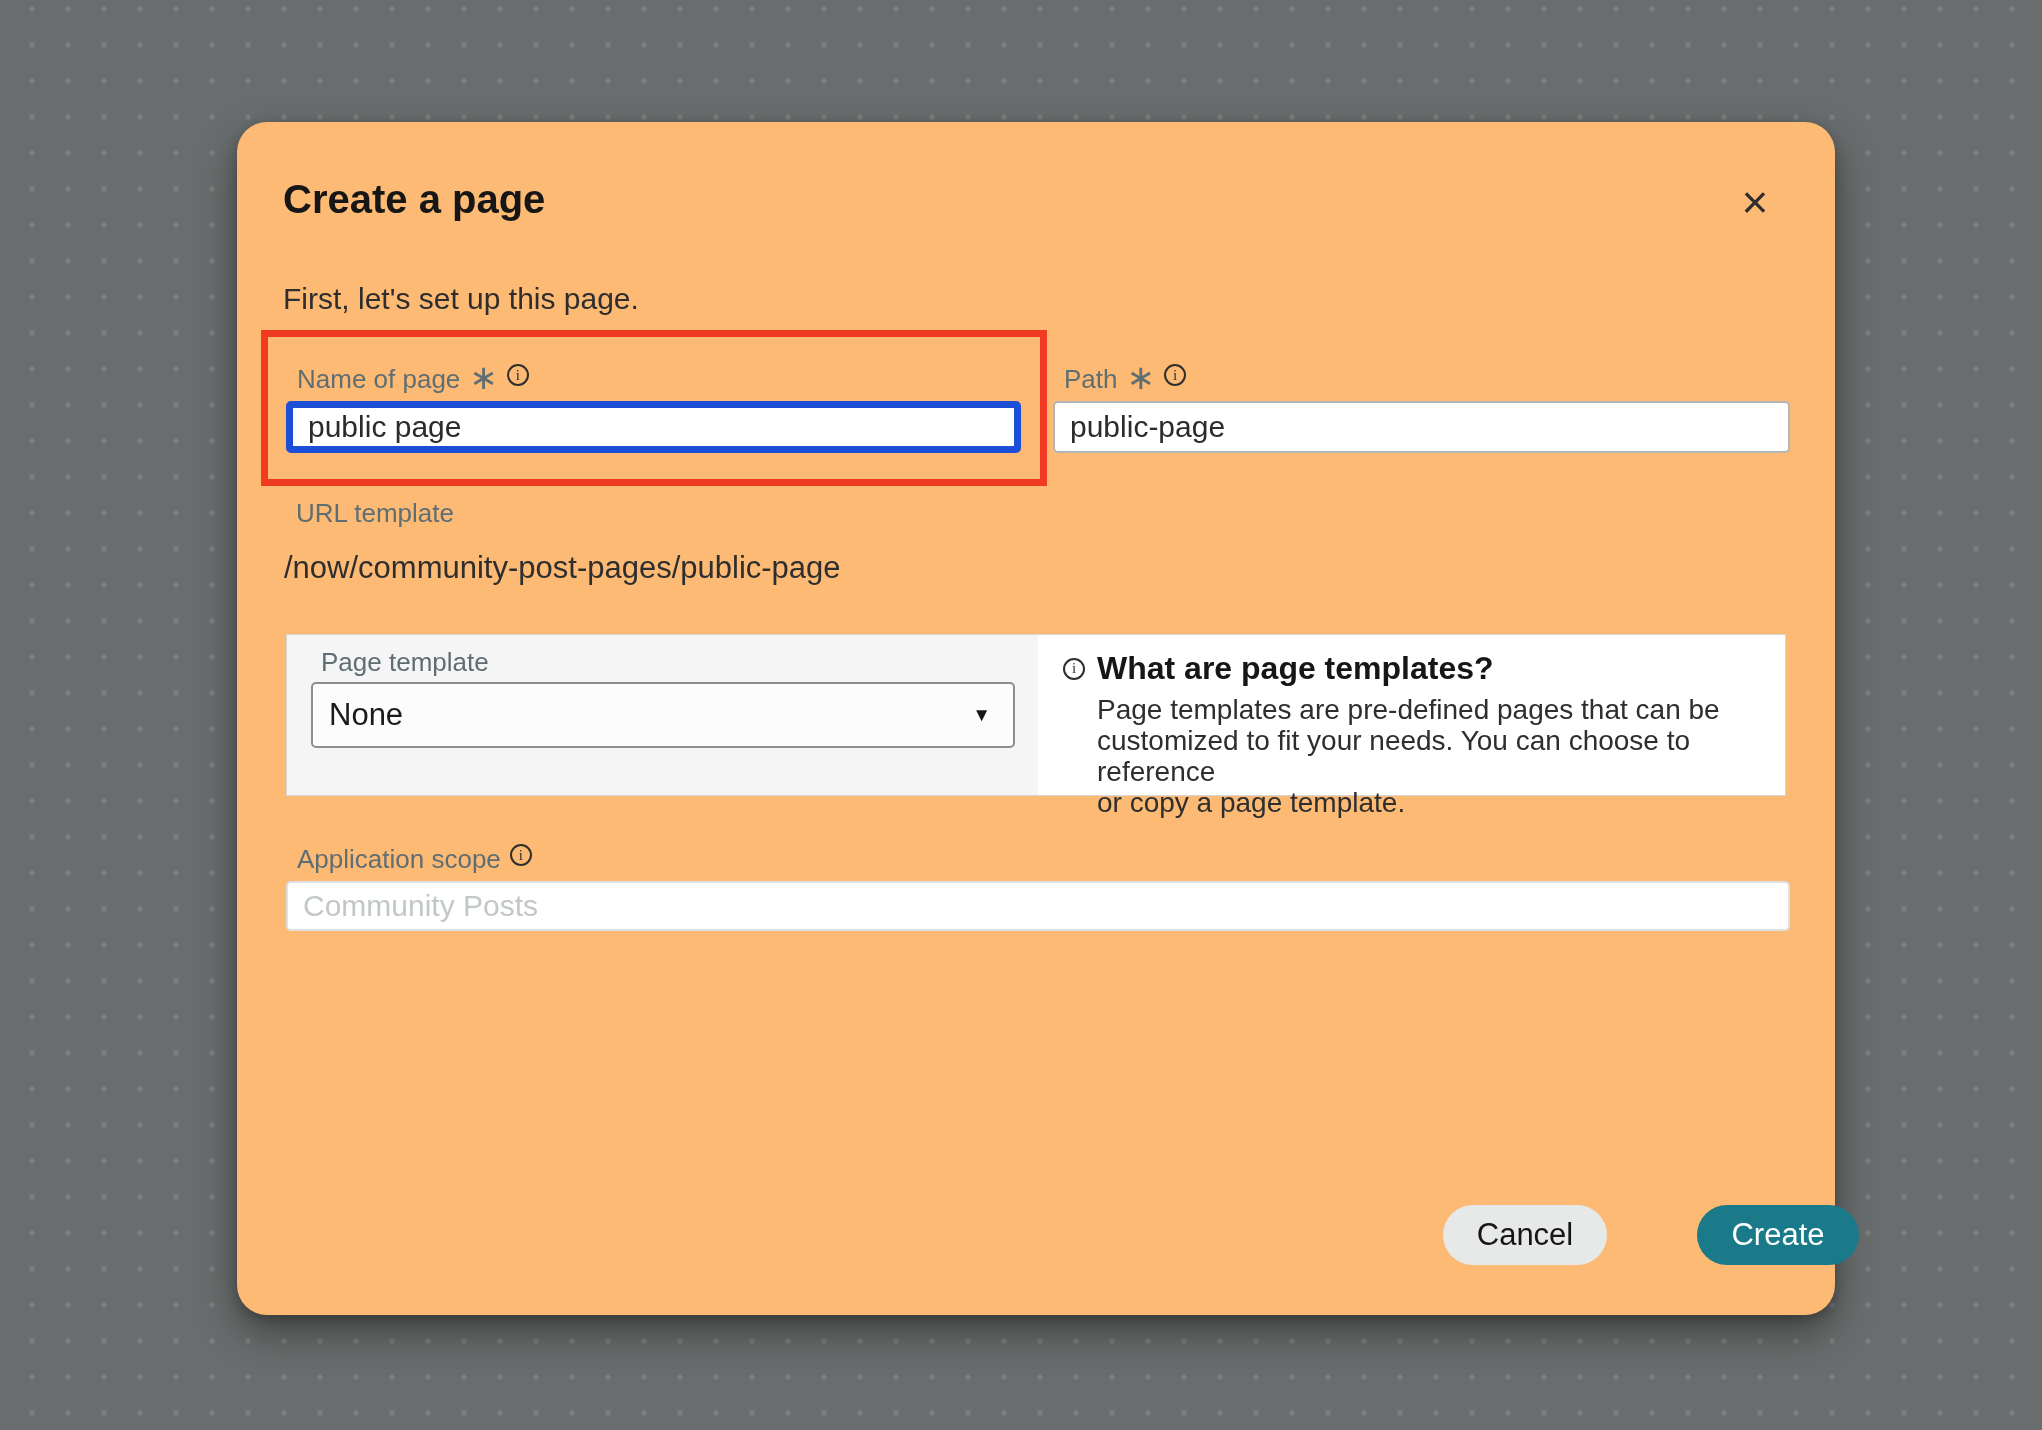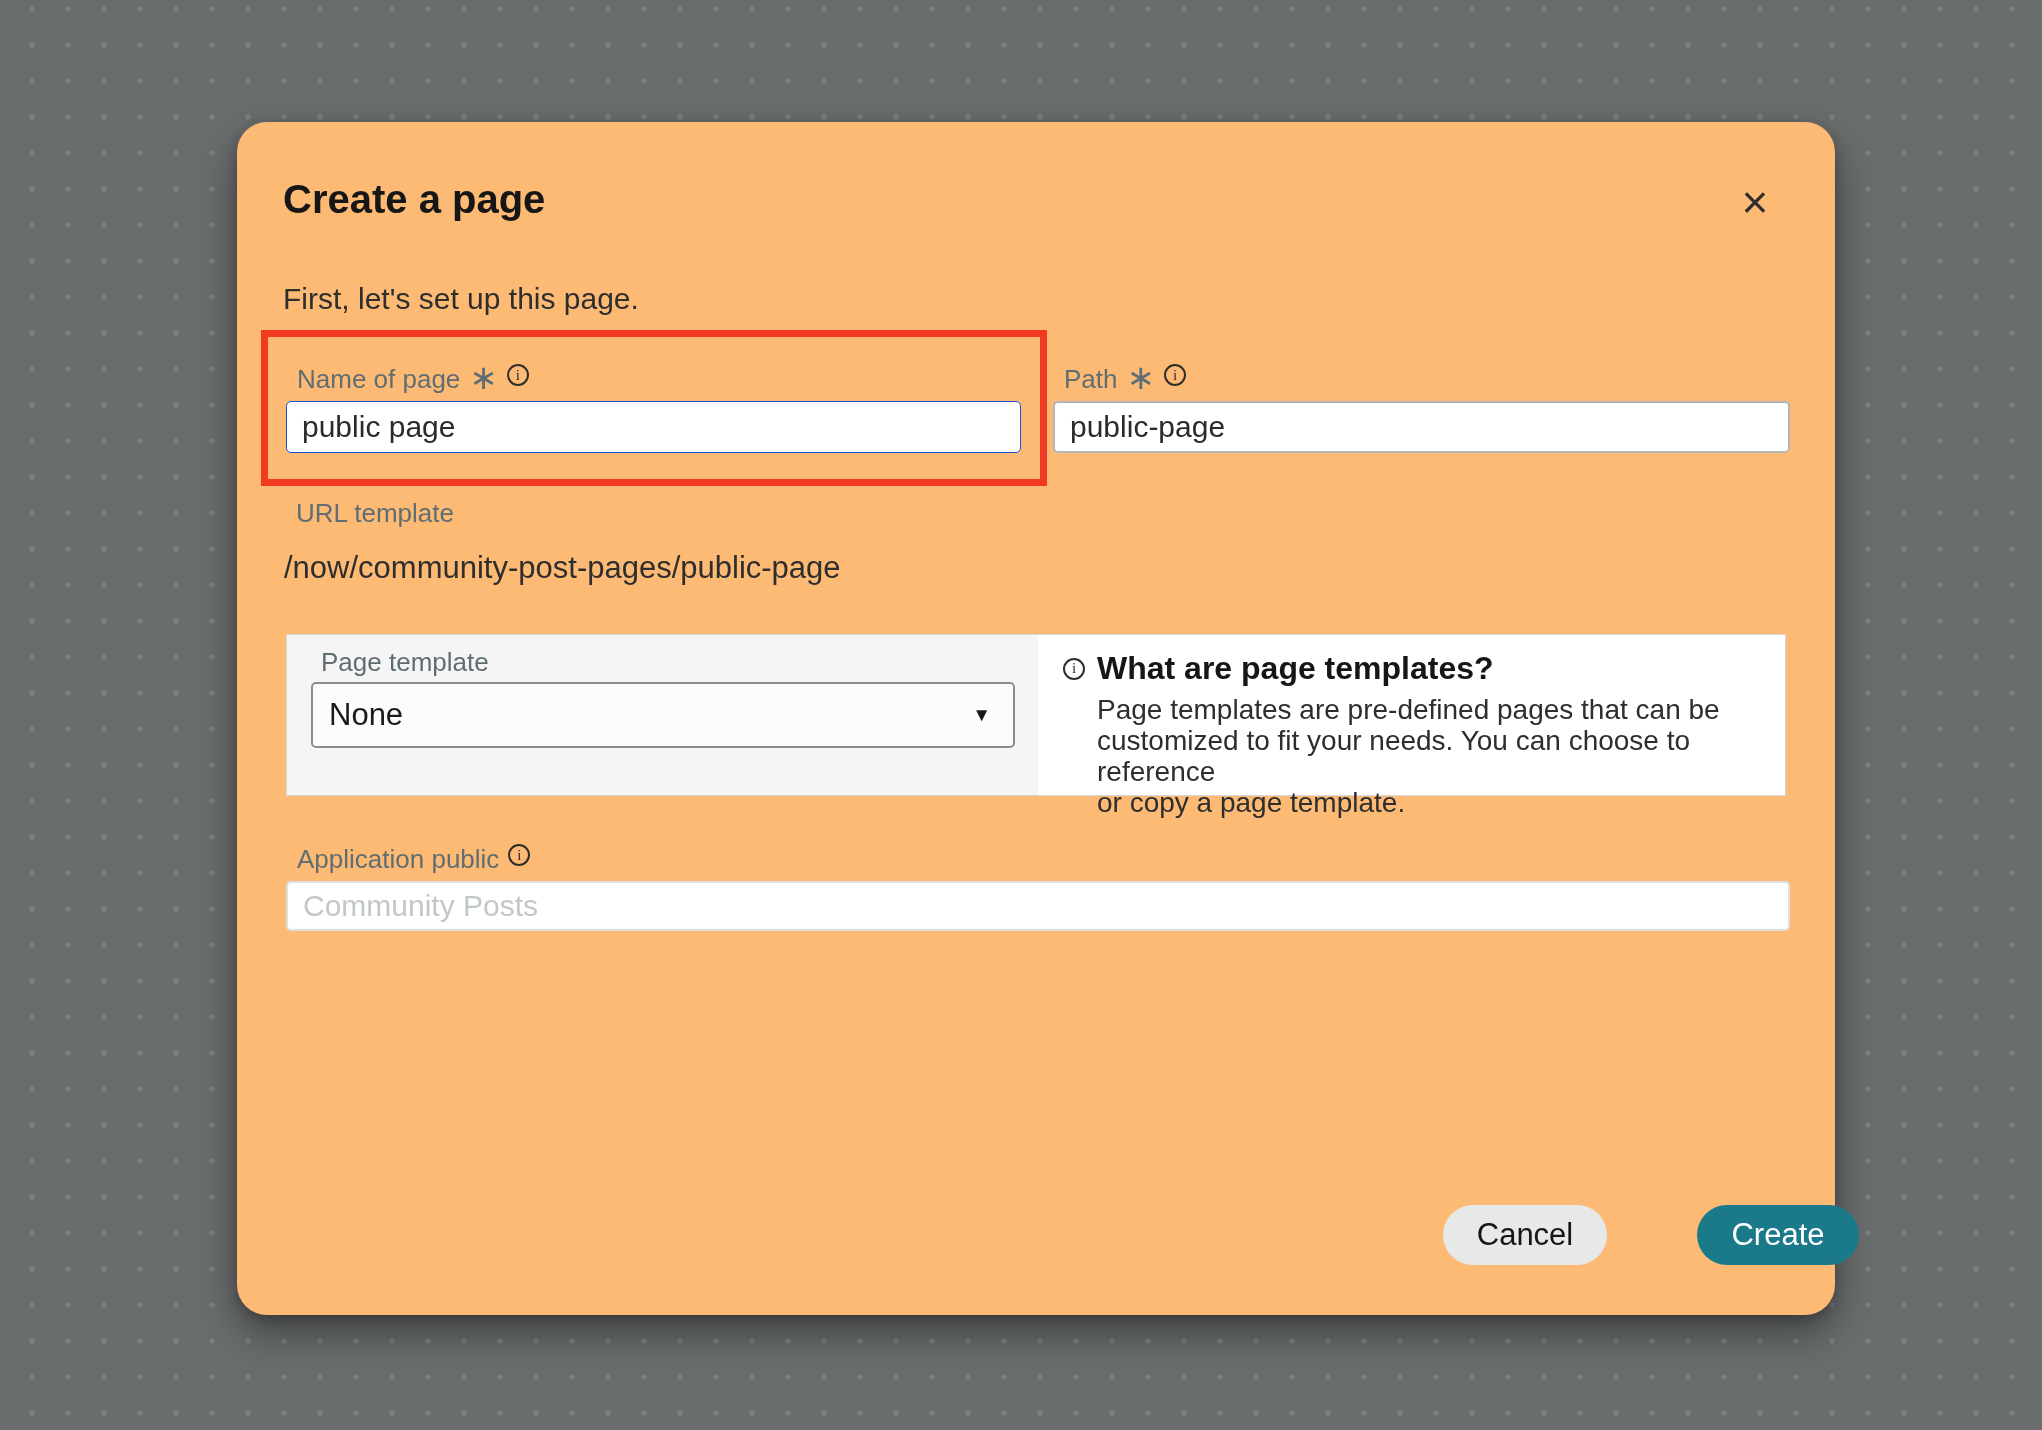--- a/index.html
+++ b/index.html
@@ -122,21 +122,21 @@
     height: 52px;
     box-sizing: border-box;
     border-radius: 5px;
     padding: 0 15px;
     font-family: "Liberation Sans", "DejaVu Sans", sans-serif;
     font-size: 30px;
     color: #2b2b2b;
     background: #ffffff;
     outline: none;
   }
-  .input-focused  { border: 1px solid #1d4ed8; }
+  .input-focused  { border: 7px solid #1d4ed8; }
   .input-default  { border: 2px solid #b2b6b6; }
   .input-light    { border: 2px solid #dce0e0; height: 50px; }
   .input-light::placeholder { color: #c2c7c7; opacity: 1; }
 
   .url-label {
     position: absolute;
     left: 59px;
     top: 376px;
     margin: 0;
     font-size: 26px;
@@ -300,21 +300,21 @@
       <div class="ti-body">
         <div>Page templates are pre-defined pages that can be</div>
         <div>customized to fit your needs. You can choose to reference</div>
         <div>or copy a page template.</div>
       </div>
     </div>
   </div>
 
   <div class="field field-scope">
     <div class="label-row">
-      <span>Application public</span>
+      <span>Application scope</span>
       <span class="info-icon">i</span>
     </div>
     <input class="text-input input-light" type="text" placeholder="Community Posts" style="">
   </div>
 
   <button class="footer-btn cancel-btn">Cancel</button>
   <button class="footer-btn create-btn">Create</button>
 
 </div>
 

